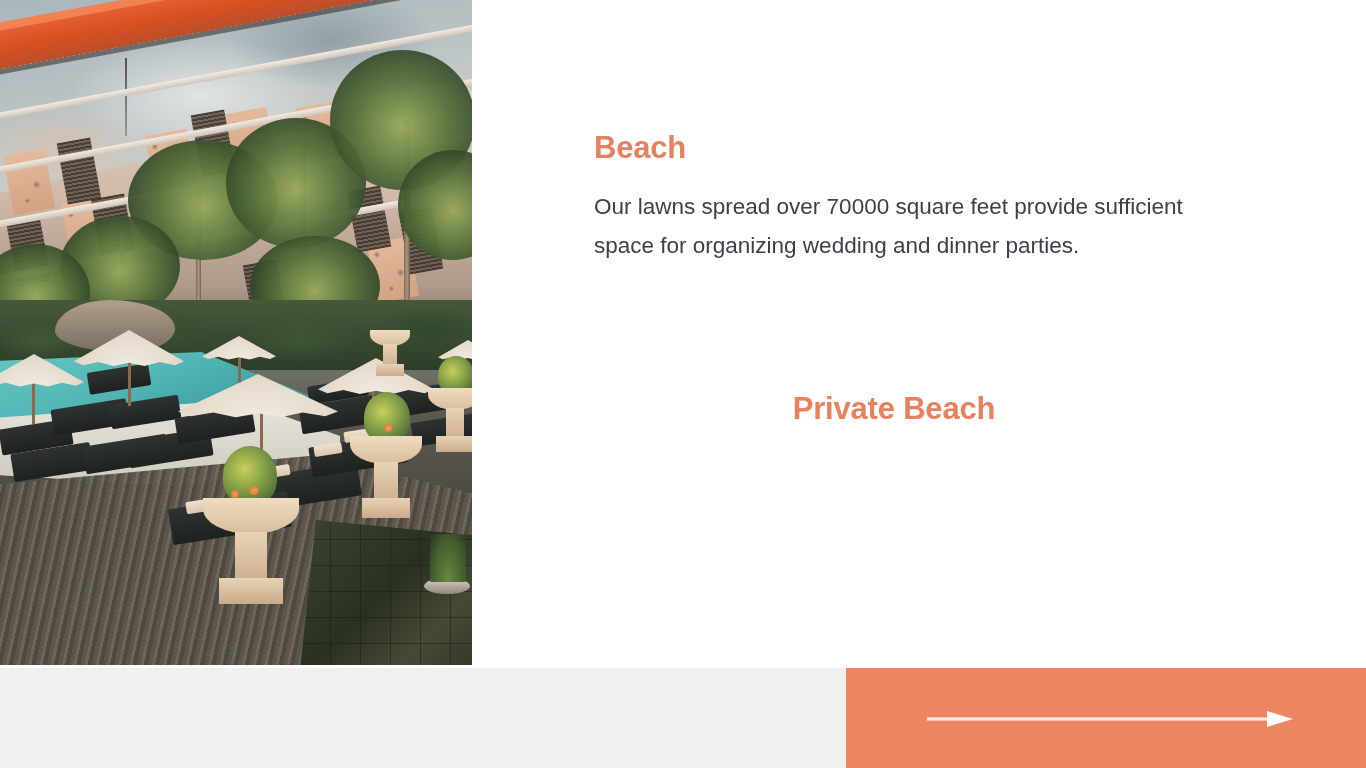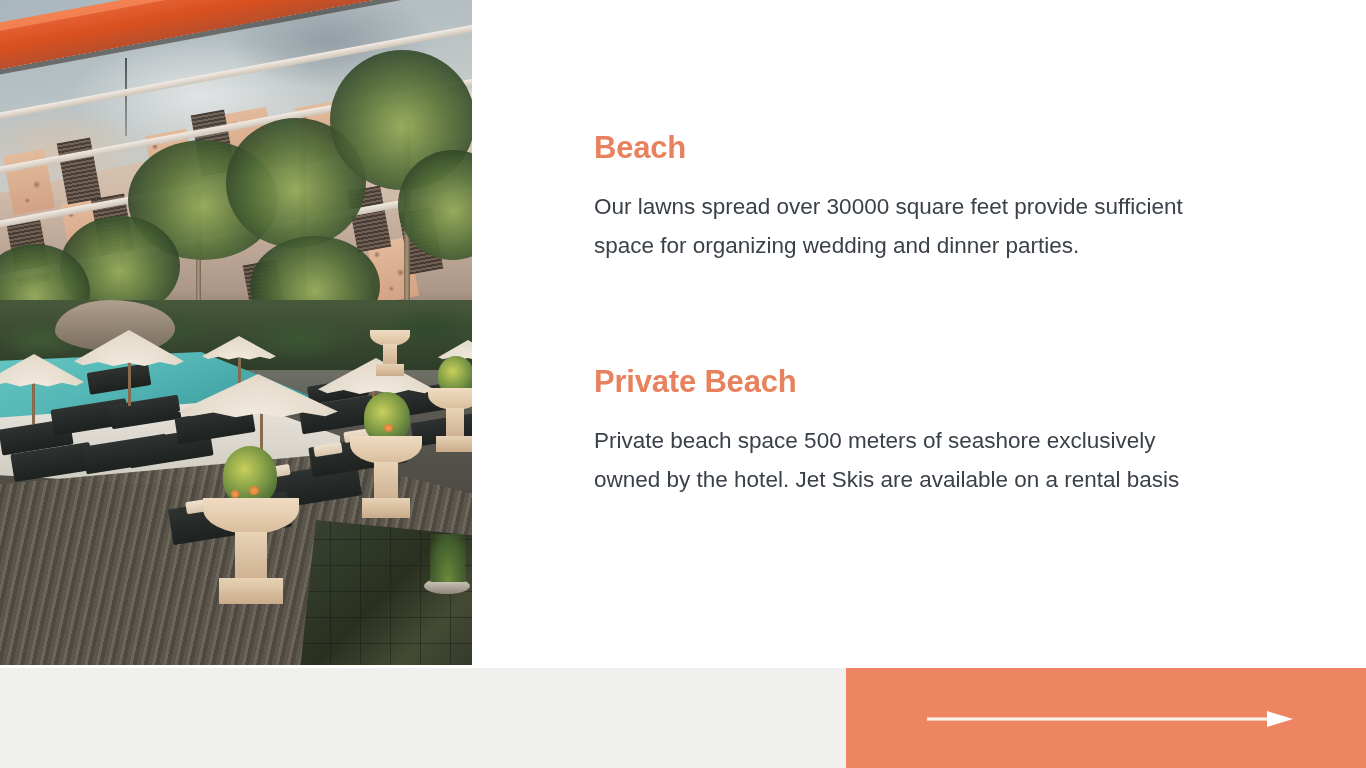--- a/index.html
+++ b/index.html
@@ -208,21 +208,21 @@
   
   .content {
     position: absolute;
     left: 594px;
     top: 0;
     width: 640px;
     height: 665px;
   }
   .block { position: absolute; left: 0; width: 600px; }
   .block.b1 { top: 131px; }
-  .block.b2 { top: 365px; }
+  .block.b2 { top: 392px; text-align: center; }
   .sec-title {
     margin: 0 0 22px 0;
     font-size: 31px;
     font-weight: 700;
     letter-spacing: -0.2px;
     color: #e8825e;
     line-height: 1.1;
   }
   .sec-body {
     margin: 0;
@@ -380,26 +380,25 @@
     </div>
 
     <div class="ph-layer" style="left:424px;top:578px;width:46px;height:16px;border-radius:50%;background:linear-gradient(to bottom,#d9d2c6,#8d8679);"></div>
     <div class="ph-layer" style="left:430px;top:534px;width:36px;height:48px;background:radial-gradient(ellipse at 50% 100%, #6d8a3c 0%, #43602e 60%, rgba(67,96,46,0) 100%);"></div>
   </div>
 
   <div class="content">
 
     <div class="block b1">
       <h2 class="sec-title">Beach</h2>
-      <p class="sec-body">Our lawns spread over 30000 square feet provide sufficient space for organizing wedding and dinner parties.</p>
+      <p class="sec-body">Our lawns spread over 70000 square feet provide sufficient space for organizing wedding and dinner parties.</p>
     </div>
 
     <div class="block b2">
       <h2 class="sec-title">Private Beach</h2>
-      <p class="sec-body">Private beach space 500 meters of seashore exclusively owned by the hotel. Jet Skis are available on a rental basis</p>
     </div>
 
   </div>
 
   <div class="footer">
 
     
 
     
   </div>

